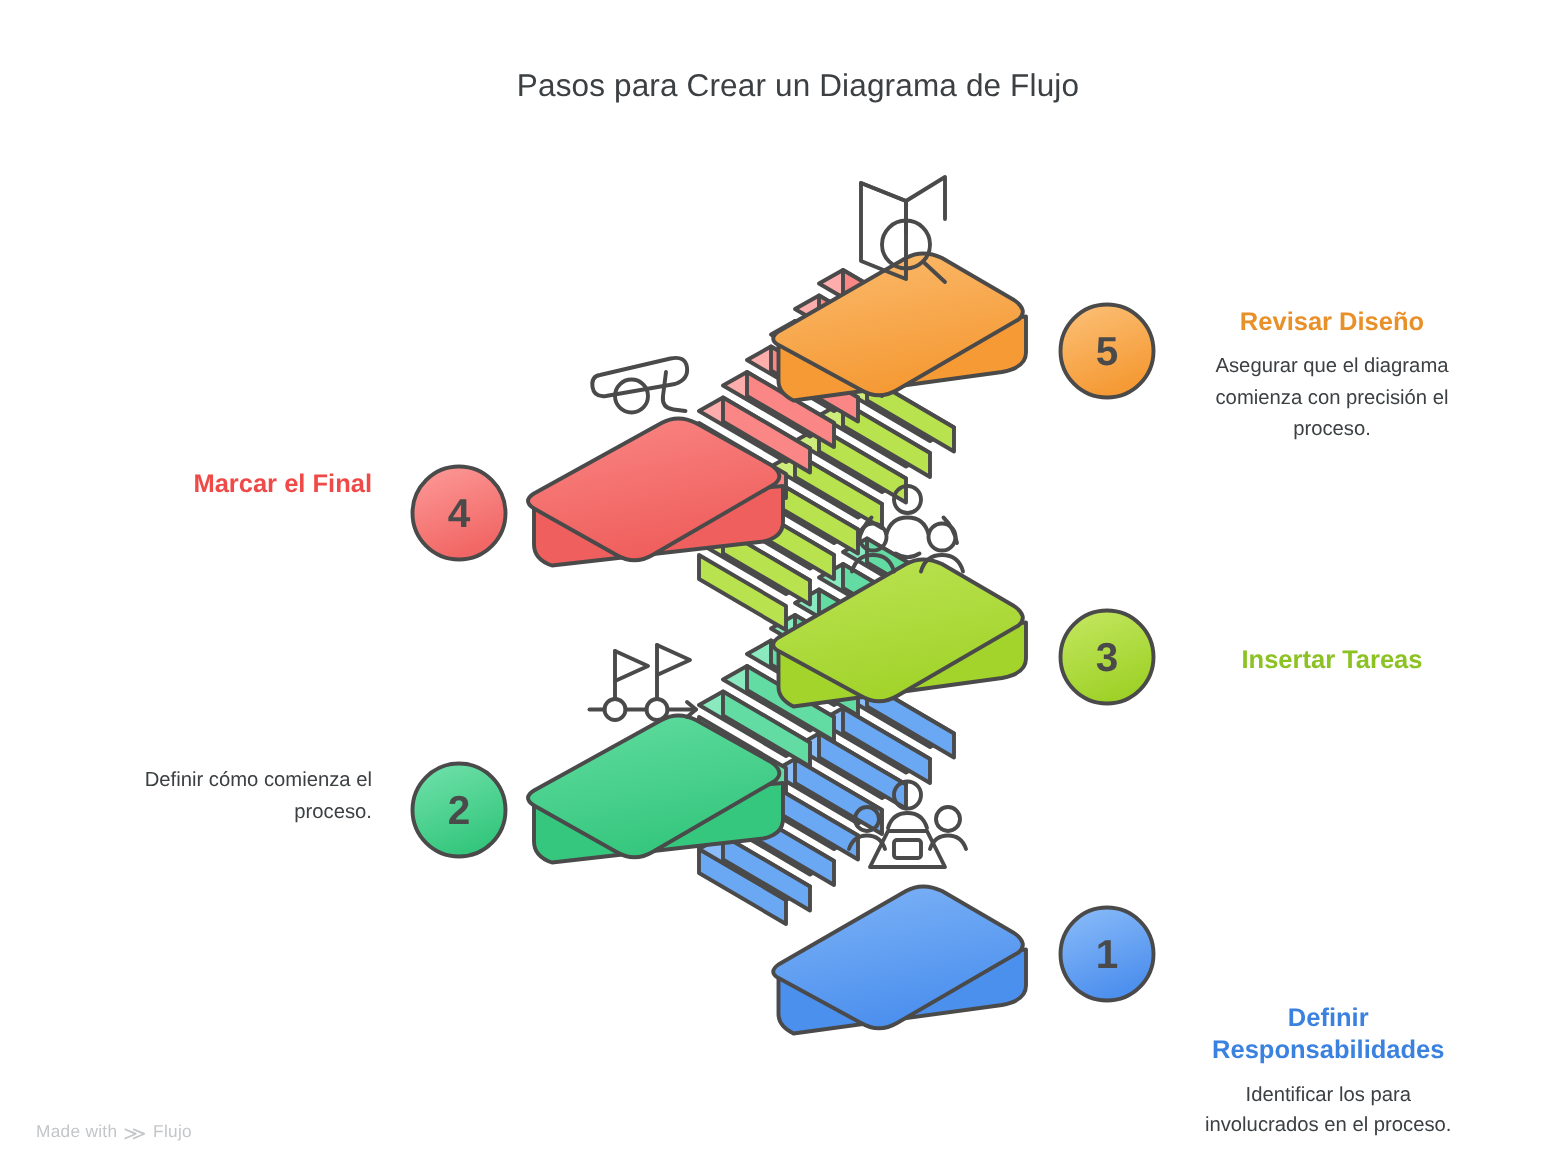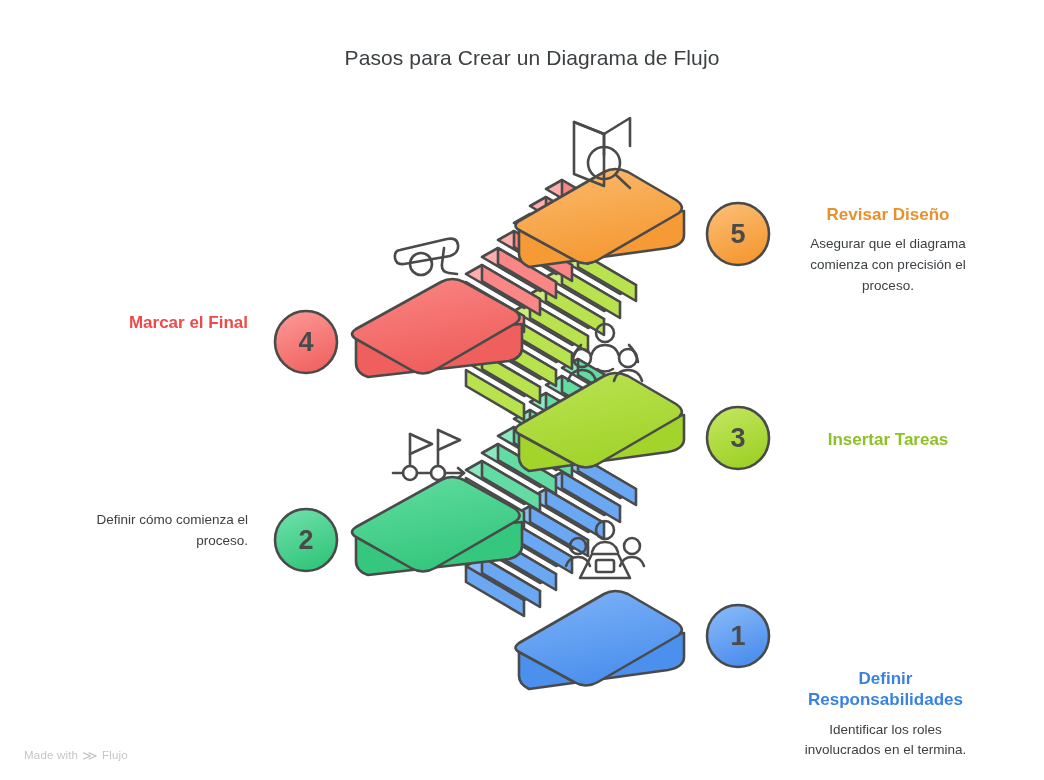--- a/index.html
+++ b/index.html
@@ -380,20 +380,20 @@
 <div class="step-block right" style="left:793px; top:408px; width:190px;margin-top:21px;">
   <p class="step-title" style="color:#8CC223;">Insertar Tareas</p>
 </div>
 
 <div class="step-block left" style="left:48px; top:510px; width:200px;">
   <p class="step-desc">Definir cómo comienza el proceso.</p>
 </div>
 
 <div class="step-block right" style="left:793px; top:620px; width:185px;margin-top:48px;">
   <p class="step-title" style="color:#3B82E0;">Definir Responsabilidades</p>
-  <p class="step-desc">Identificar los roles involucrados en el termina.</p>
+  <p class="step-desc">Identificar los para involucrados en el proceso.</p>
 </div>
 
 <div class="watermark">
   <span>Made with</span>
   <span class="wm-logo">≫</span>
   <span>Flujo</span>
 </div>
 
 </body></html>

